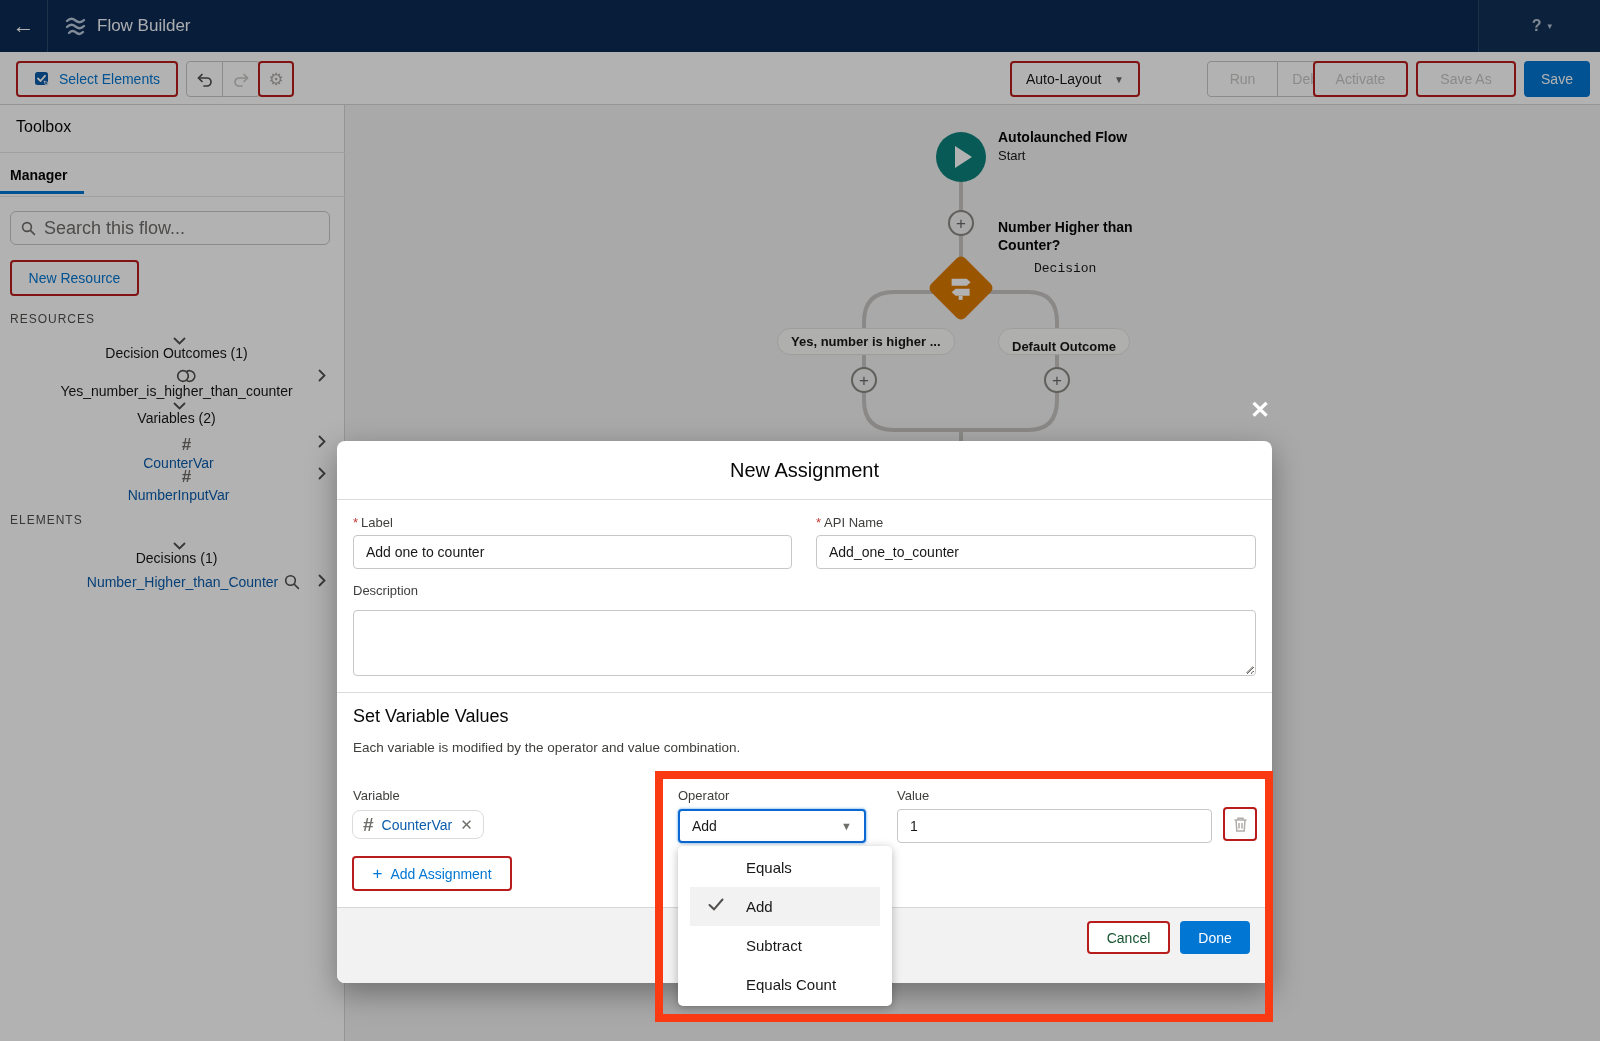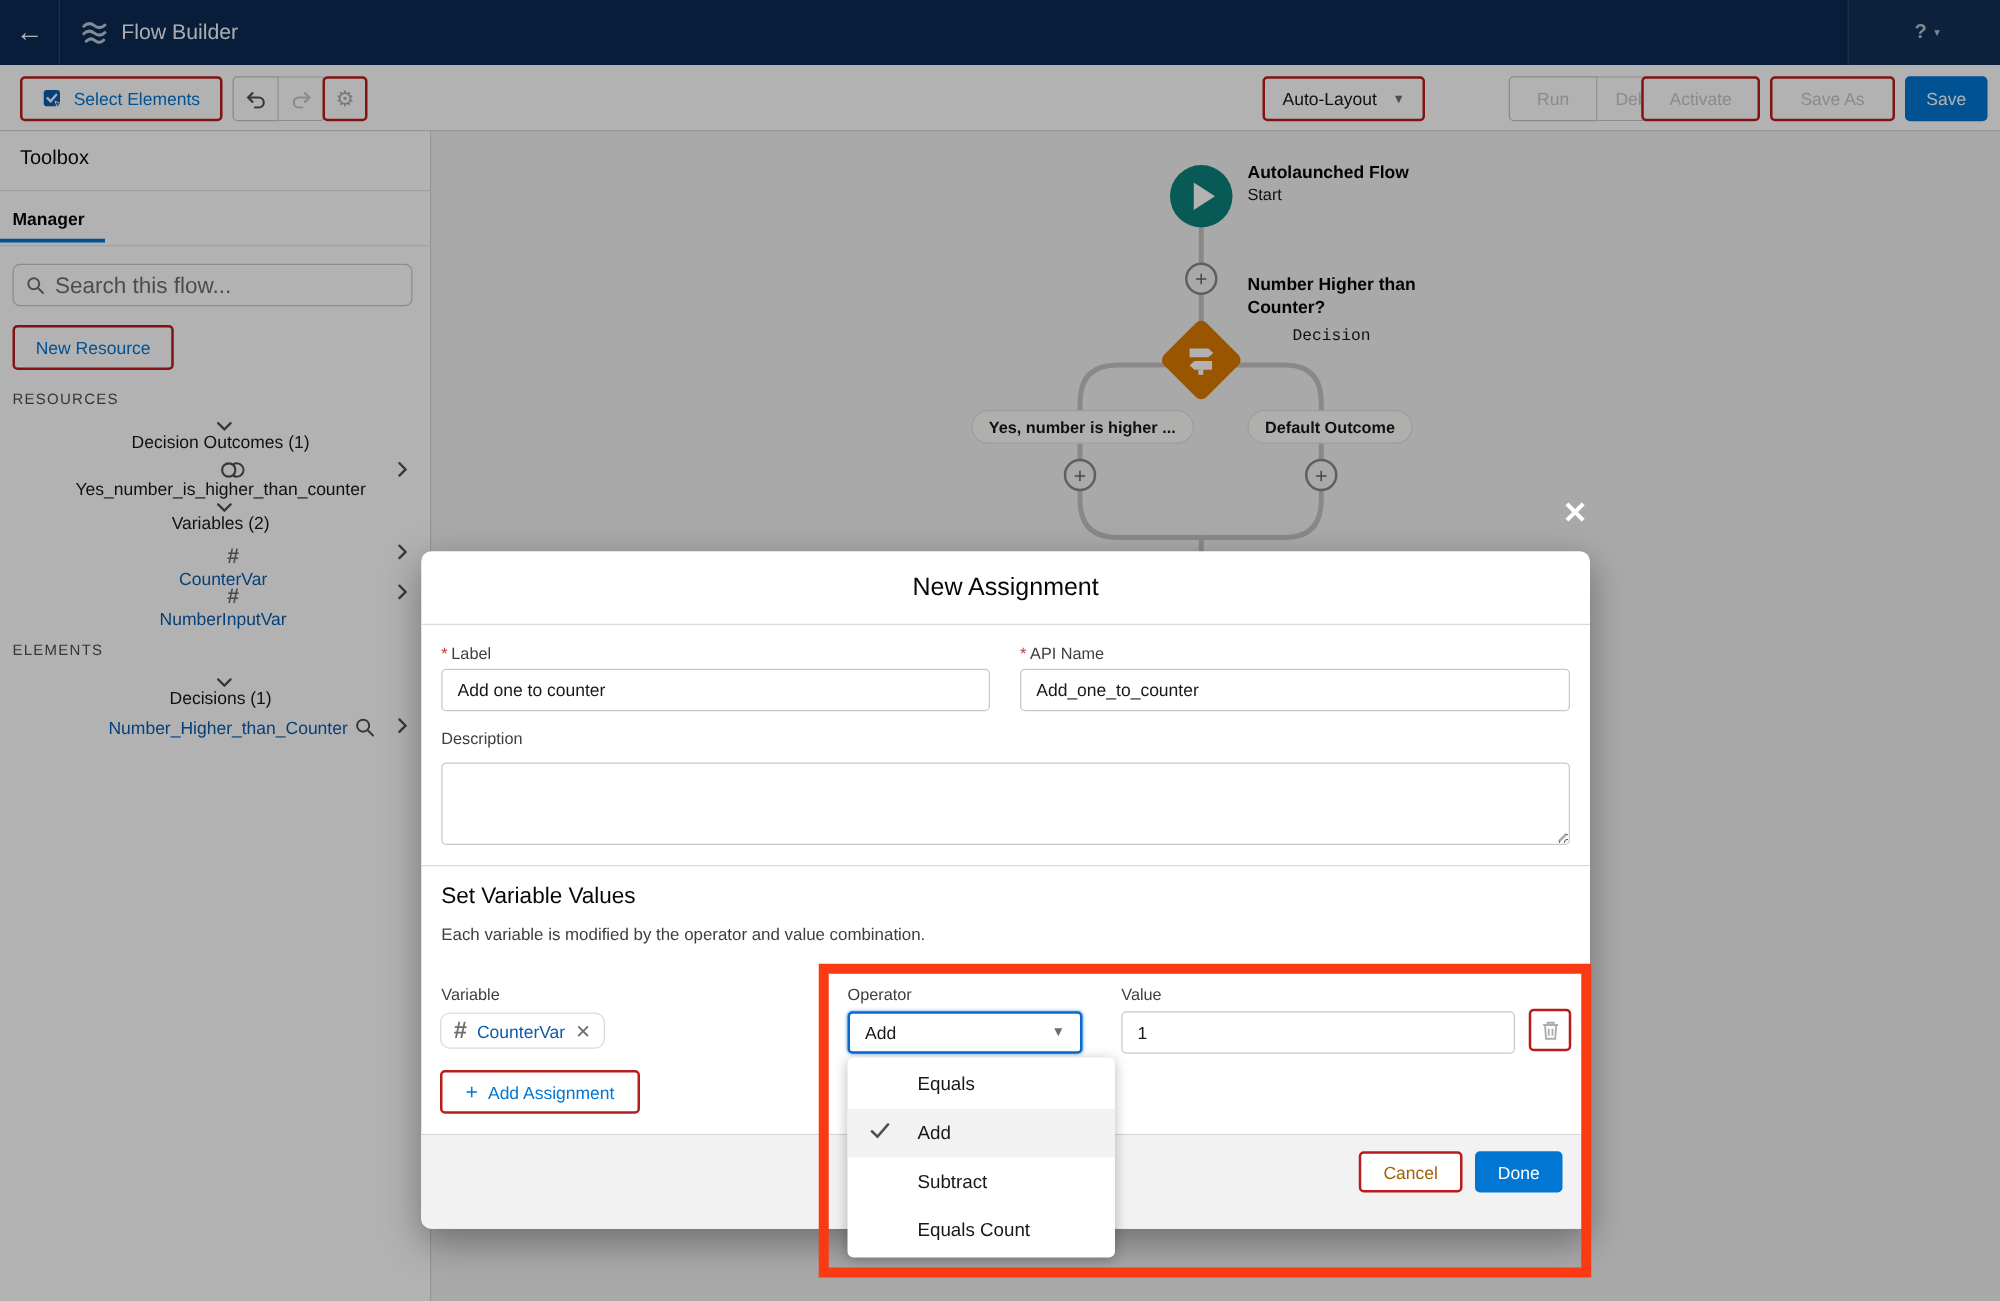--- a/index.html
+++ b/index.html
@@ -82,26 +82,26 @@
   .var-pill { position:absolute; left:15px; top:369px; height:29px; border:1px solid #dddbda; border-radius:8px; display:flex; align-items:center; gap:8px; padding:0 10px; cursor:pointer; }
   .var-pill .hash { font-size:19px; }
   .var-pill .pill-x { color:#706e6b; font-size:15px; }
   .combobox { position:absolute; left:341px; top:368px; width:188px; height:34px; border:2px solid #0b68d2; box-shadow:0 0 2px 1px rgba(1,118,211,.35); border-radius:4px; background:#fff;
               display:flex; align-items:center; justify-content:space-between; padding:0 12px; font-size:14px; color:#181818; cursor:pointer; }
   .combobox .caret { color:#706e6b; font-size:11px; }
   .trash-btn { position:absolute; left:886px; top:366px; width:34px; height:34px; }
   .add-assign { position:absolute; left:15px; top:415px; width:160px; height:35px; gap:8px; color:#0176d3; }
   .add-assign .plus { font-size:17px; }
   .modal-footer { position:absolute; left:0; top:466px; width:100%; height:76px; background:#f3f2f2; border-top:1px solid #d8d6d4; border-radius:0 0 8px 8px; }
-  .btn-cancel { position:absolute; left:750px; top:13px; width:83px; height:33px; color:#a16207; font-weight:500; }
+  .btn-cancel { position:absolute; left:750px; top:13px; width:83px; height:33px; color:#14532d; font-weight:500; }
   .btn-done { position:absolute; left:843px; top:13px; width:70px; height:33px; background:#0176d3; border-color:#0176d3; color:#fff; font-weight:500; }
 
   
   .dropdown { position:absolute; left:678px; top:846px; width:214px; background:#fff; border-radius:5px; z-index:30;
-              box-shadow:0 2px 10px rgba(0,0,0,.28); padding:2px 0; }
+              box-shadow:0 2px 10px rgba(0,0,0,.28); padding:2px 12px; }
   .dd-item { height:39px; display:flex; align-items:center; padding-left:56px; font-size:15px; color:#181818; position:relative; cursor:pointer; }
   .dd-item.sel { background:#f3f2f2; }
   .dd-item .check { position:absolute; left:18px; top:11px; }
 
   
   .red-rect { position:absolute; left:655px; top:771px; width:618px; height:251px; border:8px solid #fa3a12; z-index:40; pointer-events:none; }
 
   svg { display:block; }
 </style>
 </head>
@@ -316,21 +316,21 @@
         <rect x="11" y="21" width="4" height="4"></rect>
       </svg>
     </span>
   </div>
   <div class="abs node-label-title" style="left:653px; top:113px; width:155px; line-height:18px;">Number Higher than Counter?</div>
   <div class="abs node-label-sub" style="left:689px; top:156px;font-family:Liberation Mono, monospace;">Decision</div>
 
   <div class="branch-pill" style="left:432px; top:223px;">
       <span>Yes, number is higher ...</span>
     </div>
-  <div class="branch-pill" style="left:653px; top:223px;">
+  <div class="branch-pill" style="left:653px; top:223px;align-items:flex-end;">
       <span>Default Outcome</span>
     </div>
 
   <div class="plus-circle" style="left:506px; top:262px;">
       <span>+</span>
     </div>
   <div class="plus-circle" style="left:699px; top:262px;">
       <span>+</span>
     </div>
 

